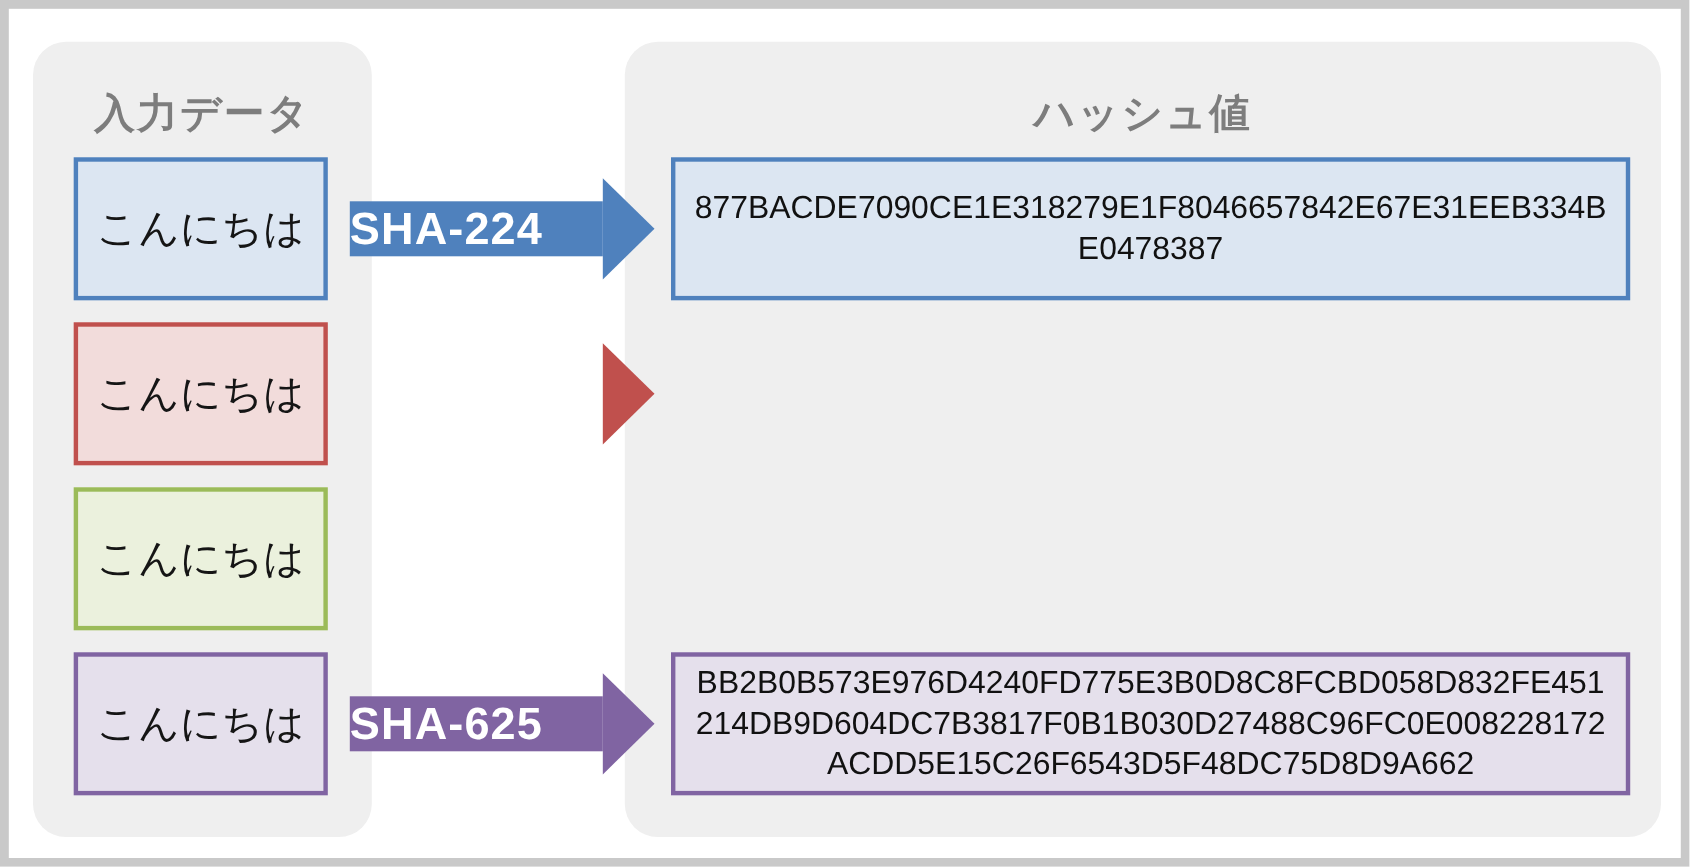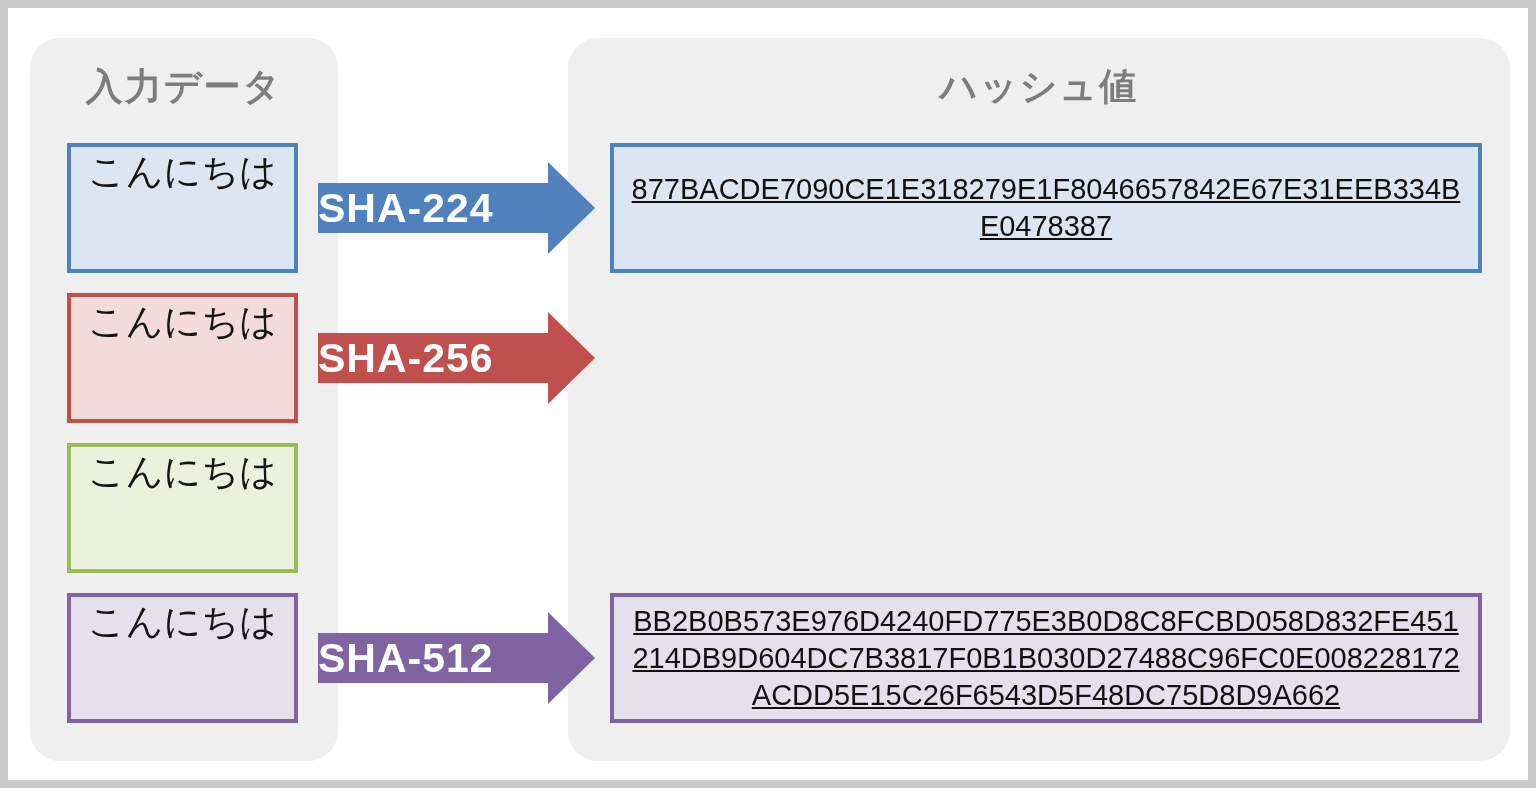--- a/index.html
+++ b/index.html
@@ -21,21 +21,21 @@
   .panel {
     position: absolute;
     top: 38px;
     height: 723px;
     background: var(--panel-bg, #efefef);
     border-radius: 30px;
   }
   .panel-left  { left: 30px;  width: 308px; }
   .panel-right { left: 568px; width: 942px; }
   .panel-header {
-    margin-top: 24px;
+    margin-top: 40px;
     text-align: center;
     font-size: 37px;
     font-weight: bold;
     color: var(--header-text, #7d7d7d);
     letter-spacing: 2px;
   }
   .row {
     position: absolute;
     left: 0;
     width: 100%;
@@ -48,21 +48,21 @@
   .input-box {
     position: absolute;
     left: 67px;
     top: 0;
     width: 231px;
     height: 130px;
     box-sizing: border-box;
     background: var(--fill);
     border: 4px solid var(--accent);
     display: flex;
-    align-items: flex-start;
+    align-items: center;
     justify-content: center;
     font-size: 37px;
     color: #151515;
   }
   .arrow {
     position: absolute;
     left: 318px;
     top: 19px;
     width: 277px;
     height: 92px;
@@ -107,21 +107,20 @@
     align-items: center;
     justify-content: center;
   }
   .hash-text {
     font-size: 29px;
     line-height: 37px;
     color: var(--hash-text, #111111);
     word-break: break-all;
     text-align: center;
     padding: 0 12px;
-    text-decoration: underline;
   }
 </style>
 </head>
 <body>
 
 <div class="canvas" style="--panel-bg: #EFEFEF; --header-text: #7D7D7D; --frame: #C9C9C9; --hash-text: #111111;">
 
   <div class="panel panel-left">
     <div class="panel-header">入力データ</div>
   </div>
@@ -143,40 +142,37 @@
     <div class="hash-box">
       <span class="hash-text">877BACDE7090CE1E318279E1F8046657842E67E31EEB334BE0478387</span>
     </div>
   </div>
 
   <div class="row row-1" style="--accent: #C0504D; --fill: #F2DCDB;">
     <div class="input-box">
       <span>こんにちは</span>
     </div>
     <div class="arrow">
-      <div class="arrow-body">
-        <span class="arrow-label">SHA-256</span>
-      </div>
       <div class="arrow-head"></div>
     </div>
   </div>
 
   <div class="row row-2" style="--accent: #9BBB59; --fill: #EBF1DD;">
     <div class="input-box">
       <span>こんにちは</span>
     </div>
   </div>
 
   <div class="row row-3" style="--accent: #8064A2; --fill: #E5E0EC;">
     <div class="input-box">
       <span>こんにちは</span>
     </div>
     <div class="arrow">
       <div class="arrow-body">
-        <span class="arrow-label">SHA-512</span>
+        <span class="arrow-label">SHA-625</span>
       </div>
       <div class="arrow-head"></div>
     </div>
     <div class="hash-box">
       <span class="hash-text">BB2B0B573E976D4240FD775E3B0D8C8FCBD058D832FE451214DB9D604DC7B3817F0B1B030D27488C96FC0E008228172ACDD5E15C26F6543D5F48DC75D8D9A662</span>
     </div>
   </div>
 
   <div class="frame"></div>
 </div>

